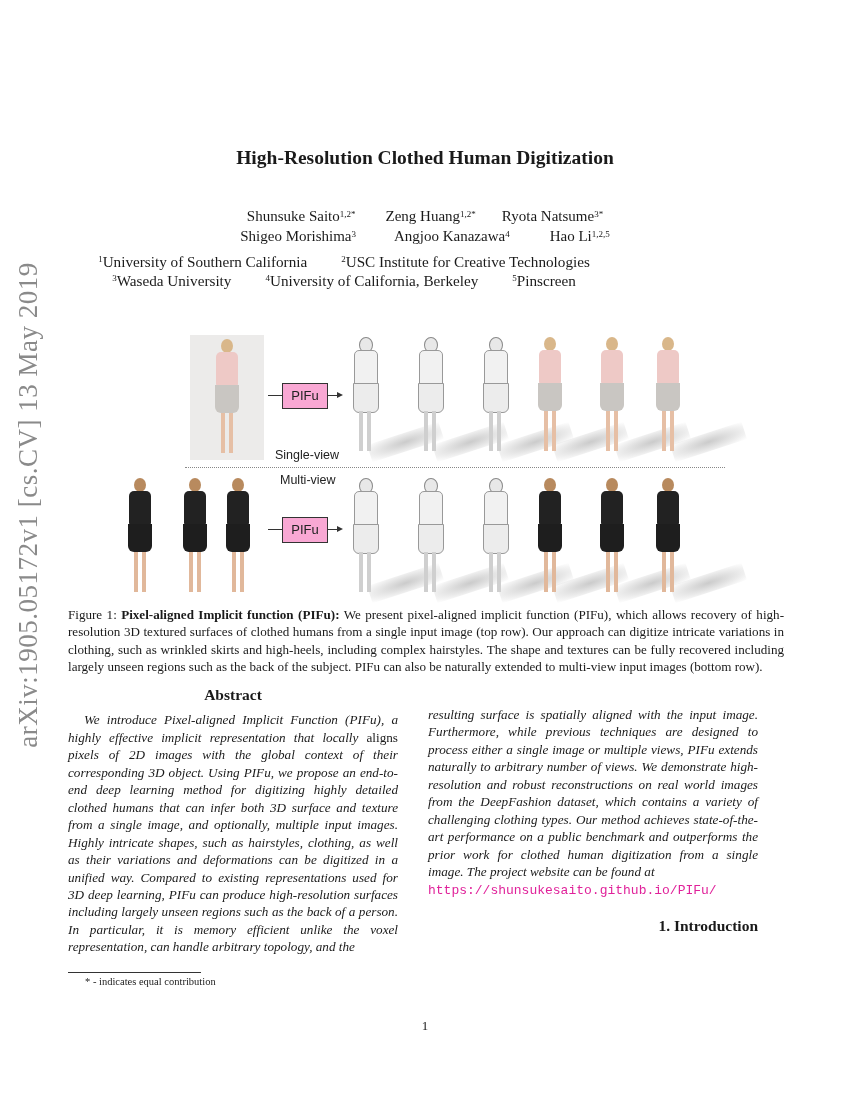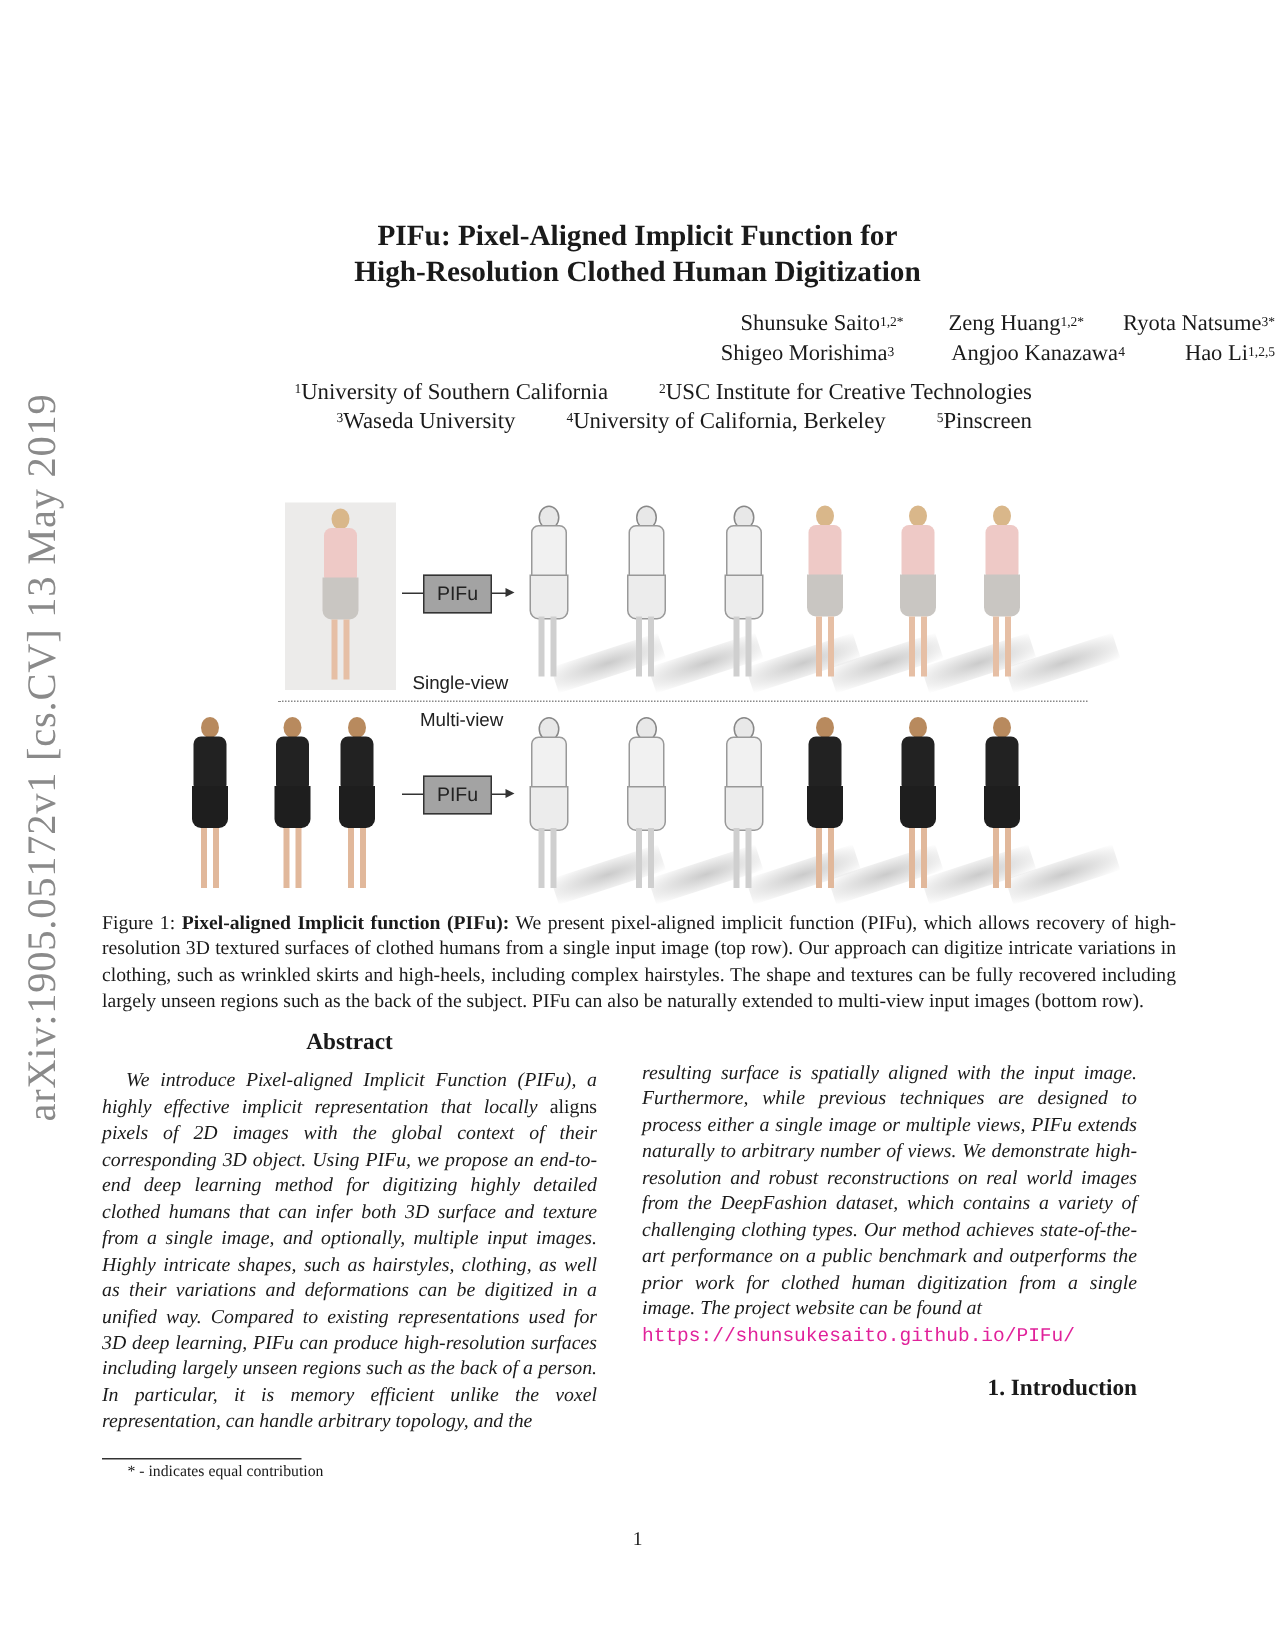--- a/index.html
+++ b/index.html
@@ -3,40 +3,40 @@
 <meta charset="utf-8">
 <style>
   html, body { margin:0; padding:0; background:#ffffff; }
   body { width:850px; height:1100px; position:relative; overflow:hidden; font-family:"Liberation Serif", "DejaVu Serif", serif; color:#1a1a1a; }
 
   .arxiv-stamp { position:absolute; left:8px; top:280px; width:40px; height:450px; }
   .arxiv-stamp span { position:absolute; left:50%; top:50%; transform:translate(-50%,-50%) rotate(-90deg); white-space:nowrap; font-size:27px; color:#8a8a8a; letter-spacing:0.5px; }
 
   .title { position:absolute; left:0; width:850px; top:146px; text-align:center; font-weight:bold; font-size:19.5px; line-height:24px; }
   .authors { position:absolute; left:0; width:850px; top:206px; font-size:15px; line-height:20px; }
-  .row { display:flex; justify-content:flex-end; }
+  .row { display:flex; justify-content:center; }
   .row span { display:inline-block; }
   sup { font-size:9px; vertical-align:top; position:relative; top:-2px; }
   .affils { position:absolute; left:0; width:688px; top:252px; font-size:15.2px; line-height:19px; }
 
   
   .figure { position:absolute; left:110px; top:335px; width:615px; height:270px; }
   .photo-input { position:absolute; left:80px; top:0; width:74px; height:125px; background:#ecebea; }
   .fig-person { position:absolute; width:30px; }
   .fig-person .head { position:absolute; left:9px; top:0; width:12px; height:14px; border-radius:50%; }
   .fig-person .torso { position:absolute; left:4px; top:13px; width:22px; height:34px; border-radius:5px 5px 2px 2px; }
   .fig-person .skirt { position:absolute; left:3px; top:46px; width:24px; height:28px; border-radius:0 0 6px 6px; }
   .fig-person .legs { position:absolute; left:9px; top:74px; width:12px; height:40px; border-left:4px solid; border-right:4px solid; box-sizing:border-box; }
   .fig-person .shadow { position:absolute; left:18px; top:96px; width:75px; height:18px; background:radial-gradient(ellipse at center, rgba(160,160,160,0.55), rgba(255,255,255,0)); transform:rotate(-18deg); }
 
   .p-pink .head { background:#d9b78a; } .p-pink .torso { background:#eec9c6; } .p-pink .skirt { background:#c9c6c2; } .p-pink .legs { border-color:#e6bfa5; }
   .p-mesh .head { background:#e8e8e8; border:1px solid #888; } .p-mesh .torso { background:#f1f1f1; border:1px solid #999; } .p-mesh .skirt { background:#ececec; border:1px solid #999; } .p-mesh .legs { border-color:#cfcfcf; }
   .p-suit .head { background:#b88a5e; } .p-suit .torso { background:#222; } .p-suit .skirt { background:#1e1e1e; } .p-suit .legs { border-color:#e1b89b; }
 
-  .pifu-box { position:absolute; width:44px; height:24px; border:1px solid #333; background:#a3a3a3; font-family:"Liberation Sans", sans-serif; font-size:13px; text-align:center; line-height:24px; color:#222; }
+  .pifu-box { position:absolute; width:44px; height:24px; border:1px solid #333; background:#f9a8d4; font-family:"Liberation Sans", sans-serif; font-size:13px; text-align:center; line-height:24px; color:#222; }
   .arrow-in { position:absolute; height:1px; background:#333; width:14px; }
   .arrow-out { position:absolute; height:1px; background:#333; width:10px; }
   .arrow-out::after { content:""; position:absolute; right:-5px; top:-3px; border-left:6px solid #333; border-top:3.5px solid transparent; border-bottom:3.5px solid transparent; }
   .fig-label { position:absolute; font-family:"Liberation Sans", sans-serif; font-size:12.5px; color:#222; }
   .divider { position:absolute; left:75px; top:132px; width:540px; border-top:1px dotted #888; }
 
   .caption { position:absolute; left:68px; top:606px; width:716px; font-size:13.1px; line-height:17.4px; text-align:justify; }
 
   .col { position:absolute; top:686px; width:330px; font-size:13.2px; line-height:17.45px; text-align:justify; }
   .col-left { left:68px; }
@@ -53,21 +53,20 @@
   .page-num { position:absolute; left:0; width:850px; top:1018px; text-align:center; font-size:13px; }
 </style>
 </head>
 <body>
 
 <div class="arxiv-stamp">
   <span>arXiv:1905.05172v1  [cs.CV]  13 May 2019</span>
 </div>
 
 <div class="title">
-  <div>PIFu: Pixel-Aligned Implicit Function for</div>
   <div>High-Resolution Clothed Human Digitization</div>
 </div>
 
 <div class="authors">
   <div class="row">
     <span style="margin-right:30px"><span>Shunsuke Saito</span><sup>1,2*</sup></span>
     <span style="margin-right:26px"><span>Zeng Huang</span><sup>1,2*</sup></span>
     <span><span>Ryota Natsume</span><sup>3*</sup></span>
   </div>
   <div class="row">

